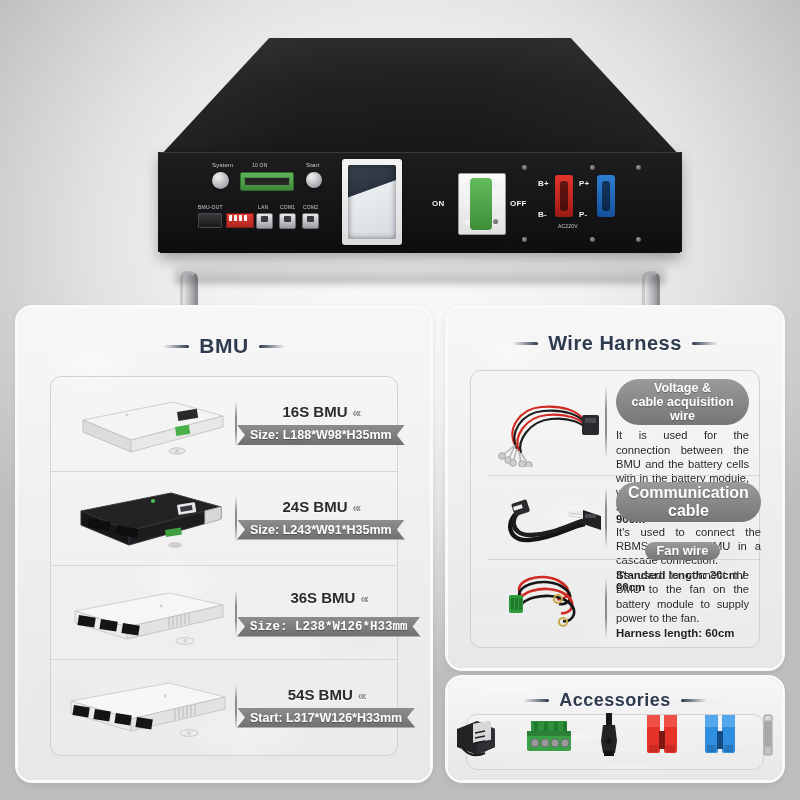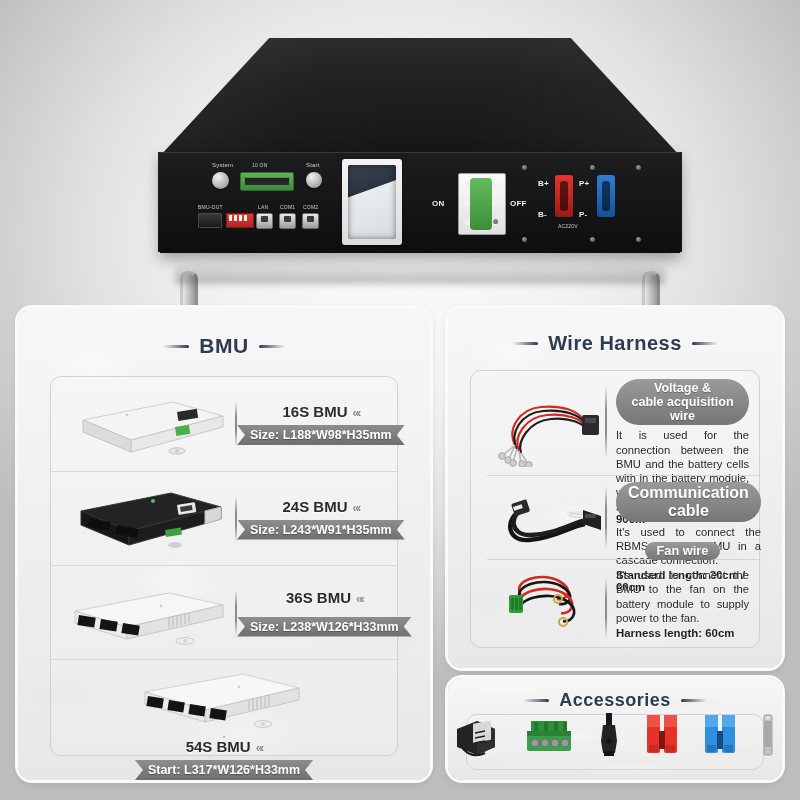--- a/index.html
+++ b/index.html
@@ -384,27 +384,27 @@
             <ellipse cx="120" cy="66" rx="9" ry="3.4" fill="#ededed" stroke="#c9c9c9"></ellipse>
             <circle cx="120" cy="66" r="2" fill="#d4d4d4"></circle>
             <circle cx="96" cy="31" r="1.4" fill="#cfcfcf"></circle>
           </svg>
         </div>
         <div class="vdiv"></div>
         <div style="flex:1;text-align:center;">
           <div class="bmu-name">
             <span>36S BMU</span><span class="chev">«‹</span>
           </div>
-          <div style="margin-top:11px;">
+          <div style="margin-top:11px;font-family:Liberation Mono, monospace;">
             <span class="size-badge">Size: L238*W126*H33mm</span>
           </div>
         </div>
       </div>
 
-      <div class="row" style="height:94px;padding:0 14px;flex-direction:column;">
+      <div class="row" style="height:94px;padding:0 14px;">
         <div class="bmu-img" style="width:170px;height:76px;">
           <svg width="170" height="76" viewBox="0 0 170 76">
             <polygon points="6,32 104,14 160,28 66,50" fill="#f7f7f7" stroke="#d0d0d0" stroke-width="1"></polygon>
             <polygon points="6,32 66,50 66,62 6,44" fill="#ebebeb" stroke="#c9c9c9" stroke-width="1"></polygon>
             <polygon points="66,50 160,28 160,40 66,62" fill="#e2e2e2" stroke="#c6c6c6" stroke-width="1"></polygon>
             <rect x="9" y="36" width="16" height="10" fill="#141416" transform="rotate(9 9 36)"></rect>
             <rect x="30" y="40" width="16" height="10" fill="#141416" transform="rotate(9 30 40)"></rect>
             <rect x="51" y="44" width="16" height="10" fill="#141416" transform="rotate(9 51 44)"></rect>
             <rect x="72" y="48" width="16" height="10" fill="#141416" transform="rotate(9 72 48)"></rect>
             <g stroke="#b9b9b9" stroke-width="1">

